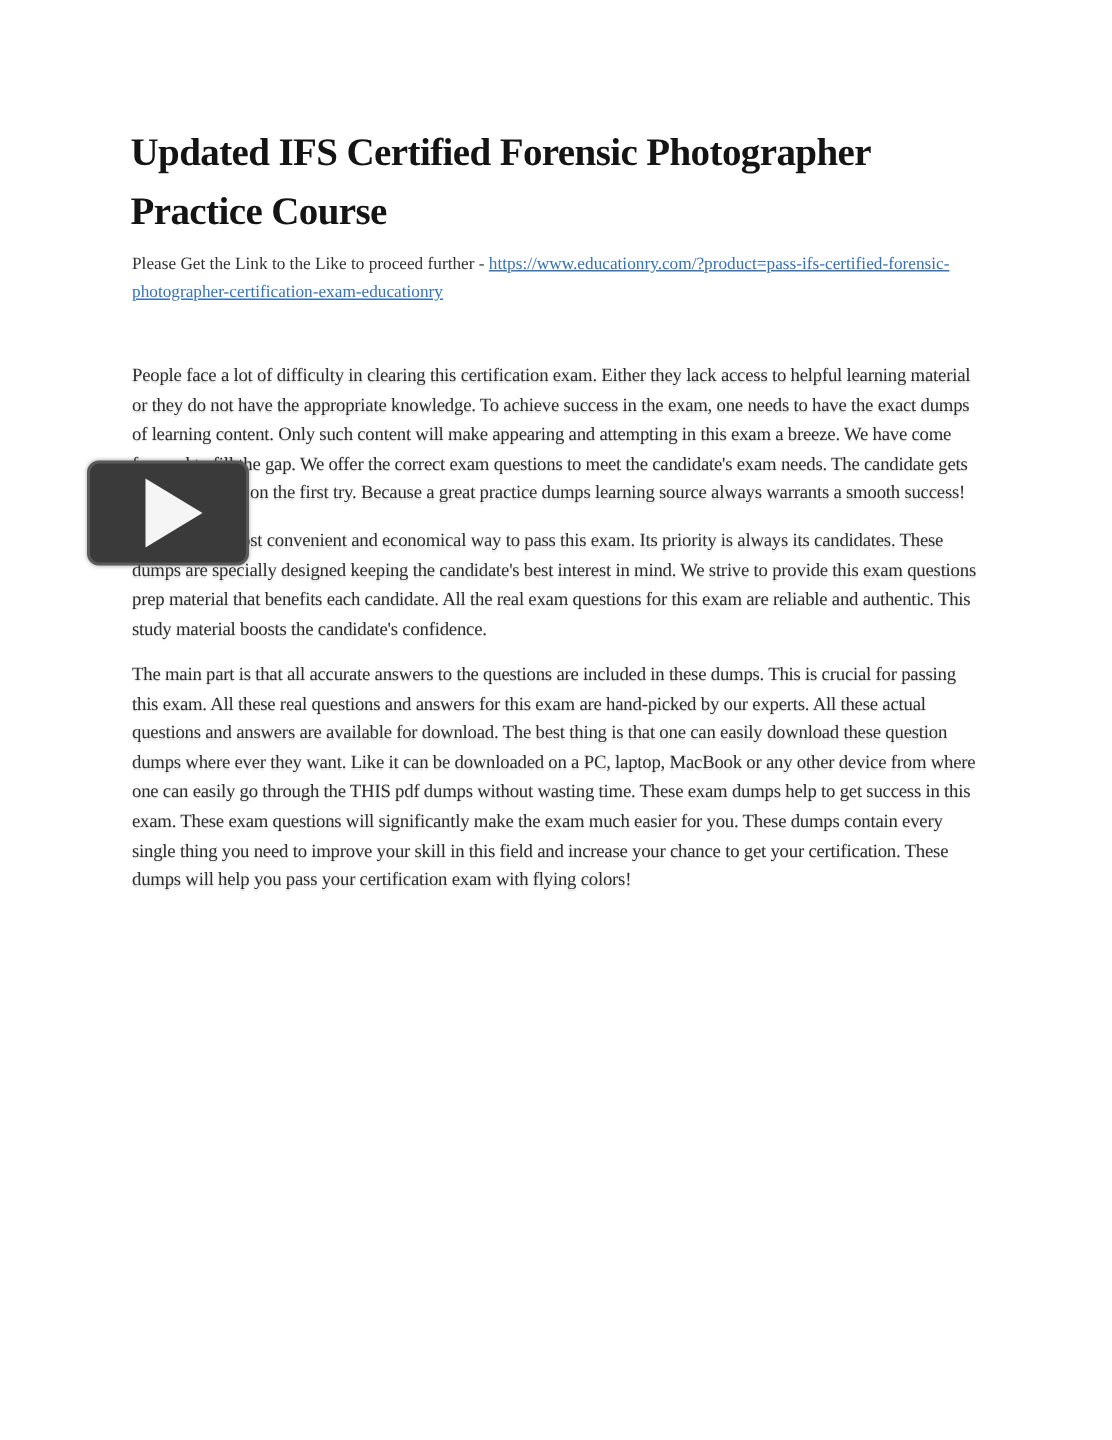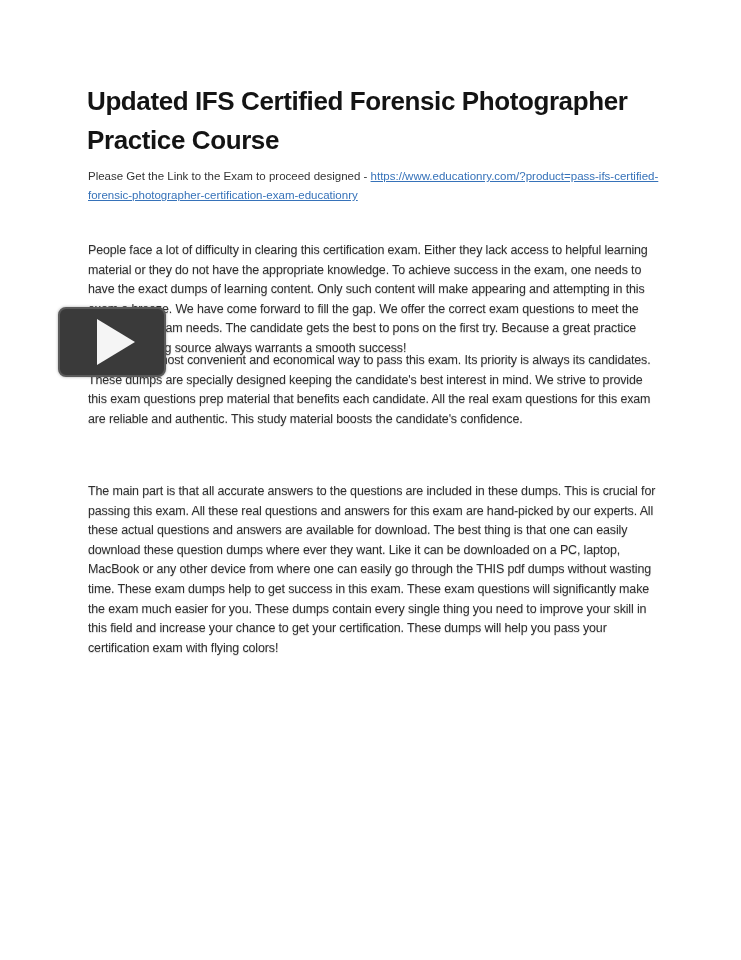--- a/index.html
+++ b/index.html
@@ -6,21 +6,21 @@
     margin: 0;
     padding: 0;
     background: #ffffff;
   }
   .page {
     position: relative;
     width: 741px;
     height: 960px;
     background: #ffffff;
     overflow: hidden;
-    font-family: Liberation Sans, sans-serif;
+    font-family: Liberation Serif, serif;
   }
   .title {
     position: absolute;
     left: 87px;
     top: 82px;
     width: 565px;
     margin: 0;
     font-size: 26px;
     line-height: 39px;
     font-weight: bold;
@@ -50,21 +50,21 @@
     width: 568px;
     margin: 0;
     font-size: 12.5px;
     line-height: 19.6px;
     letter-spacing: -0.15px;
     color: #2e2e2e;
     text-shadow: 0 1px 1px rgba(130,130,130,0.35);
   }
   .p1 { top: 241px; }
   .p2 { top: 351px; }
-  .p3 { top: 482px; }
+  .p3 { top: 440px; }
   .play-btn {
     position: absolute;
     left: 58px;
     top: 307px;
     width: 108px;
     height: 70px;
     background: #3a3a3a;
     border: 2px solid #5a5a5a;
     border-radius: 8px;
     box-sizing: border-box;
@@ -84,21 +84,21 @@
   }
 </style>
 </head>
 <body>
 
 <div class="page">
 
   <h1 class="title">Updated IFS Certified Forensic Photographer Practice Course</h1>
 
   <p class="intro">
-    <span>Please Get the Link to the Exam to proceed designed - </span><a href="#">https://www.educationry.com/?product=pass-ifs-certified-forensic-photographer-certification-exam-educationry</a>
+    <span>Please Get the Link to the Like to proceed further - </span><a href="#">https://www.educationry.com/?product=pass-ifs-certified-forensic-photographer-certification-exam-educationry</a>
   </p>
 
   <p class="body-para p1">People face a lot of difficulty in clearing this certification exam. Either they lack access to helpful learning material or they do not have the appropriate knowledge. To achieve success in the exam, one needs to have the exact dumps of learning content. Only such content will make appearing and attempting in this exam a breeze.  We have come forward to fill the gap. We offer the correct exam questions to meet the candidate's exam needs. The candidate gets the best to pons on the first try. Because a great practice dumps learning source always warrants a smooth success!</p>
 
   <p class="body-para p2">We offer the most convenient and economical way to pass this exam. Its priority is always its candidates. These dumps are specially designed keeping the candidate's best interest in mind. We strive to provide this exam questions prep material that benefits each candidate. All the real exam questions for this exam are reliable and authentic. This study material boosts the candidate's confidence.</p>
 
   <p class="body-para p3">The main part is that all accurate answers to the questions are included in these dumps. This is crucial for passing this exam. All these real questions and answers for this exam are hand-picked by our experts. All these actual questions and answers are available for download. The best thing is that one can easily download these question dumps where ever they want. Like it can be downloaded on a PC, laptop, MacBook or any other device from where one can easily go through the THIS pdf dumps without wasting time. These exam dumps help to get success in this exam. These exam questions will significantly make the exam much easier for you. These dumps contain every single thing you need to improve your skill in this field and increase your chance to get your certification. These dumps will help you pass your certification exam with flying colors!</p>
 
   <div class="play-btn">
     <span class="play-triangle"></span>

